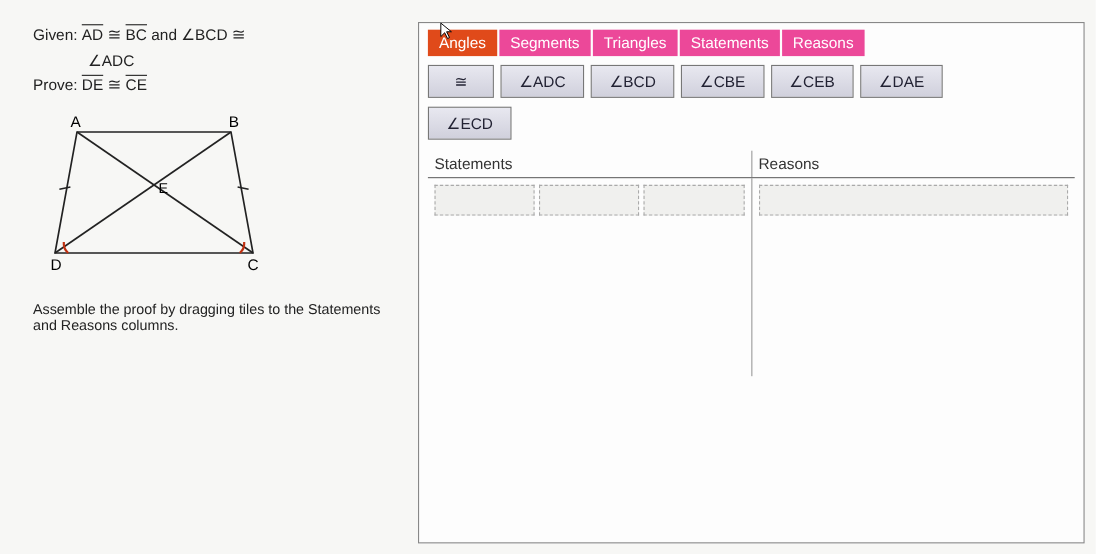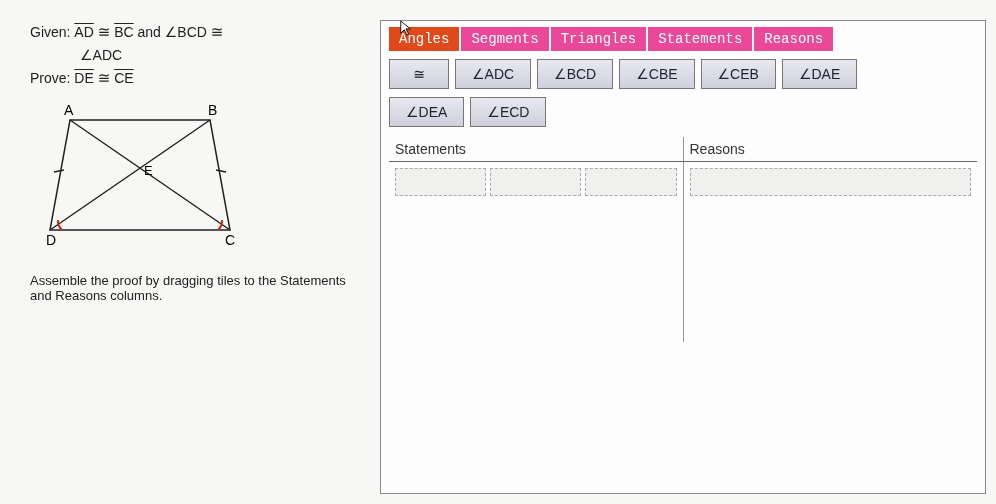--- a/index.html
+++ b/index.html
@@ -22,21 +22,21 @@
       border: 1px solid #888;
       background: #fdfdfd;
       padding: 6px 8px;
     }
     .problem-text { line-height: 1.6; margin-bottom: 1px; }
     .overline { text-decoration: overline; display: inline-block; }
     .cong { font-size: 15px; }
     .diagram-box { margin: 10px 0 20px 10px; }
     .instructions { font-size: 13px; margin-top: 0; }
 
-    .tab-row { display: flex; gap: 2px; margin-bottom: 8px; font-family: Liberation Mono, monospace; }
+    .tab-row { display: flex; gap: 2px; margin-bottom: 8px; }
     .tab {
       background: #ec4899;
       color: #fff;
       padding: 4px 10px;
       font-size: 14px;
       cursor: pointer;
     }
     .tab.active { background: #e04a1a; position: relative; }
     .tile-row { display: flex; gap: 6px; flex-wrap: wrap; margin-bottom: 8px; }
     .tile {
@@ -130,21 +130,20 @@
 
   <div class="tile-row">
     <div class="tile">≅</div>
     <div class="tile">∠ADC</div>
     <div class="tile">∠BCD</div>
     <div class="tile">∠CBE</div>
     <div class="tile">∠CEB</div>
     <div class="tile">∠DAE</div>
   </div>
   <div class="tile-row">
-    <div class="tile">∠DEA</div>
     <div class="tile">∠ECD</div>
   </div>
 
   <div class="proof-table">
     <div class="proof-header">
       <div>Statements</div>
       <div>Reasons</div>
     </div>
     <div class="proof-body">
       <div class="proof-col">

